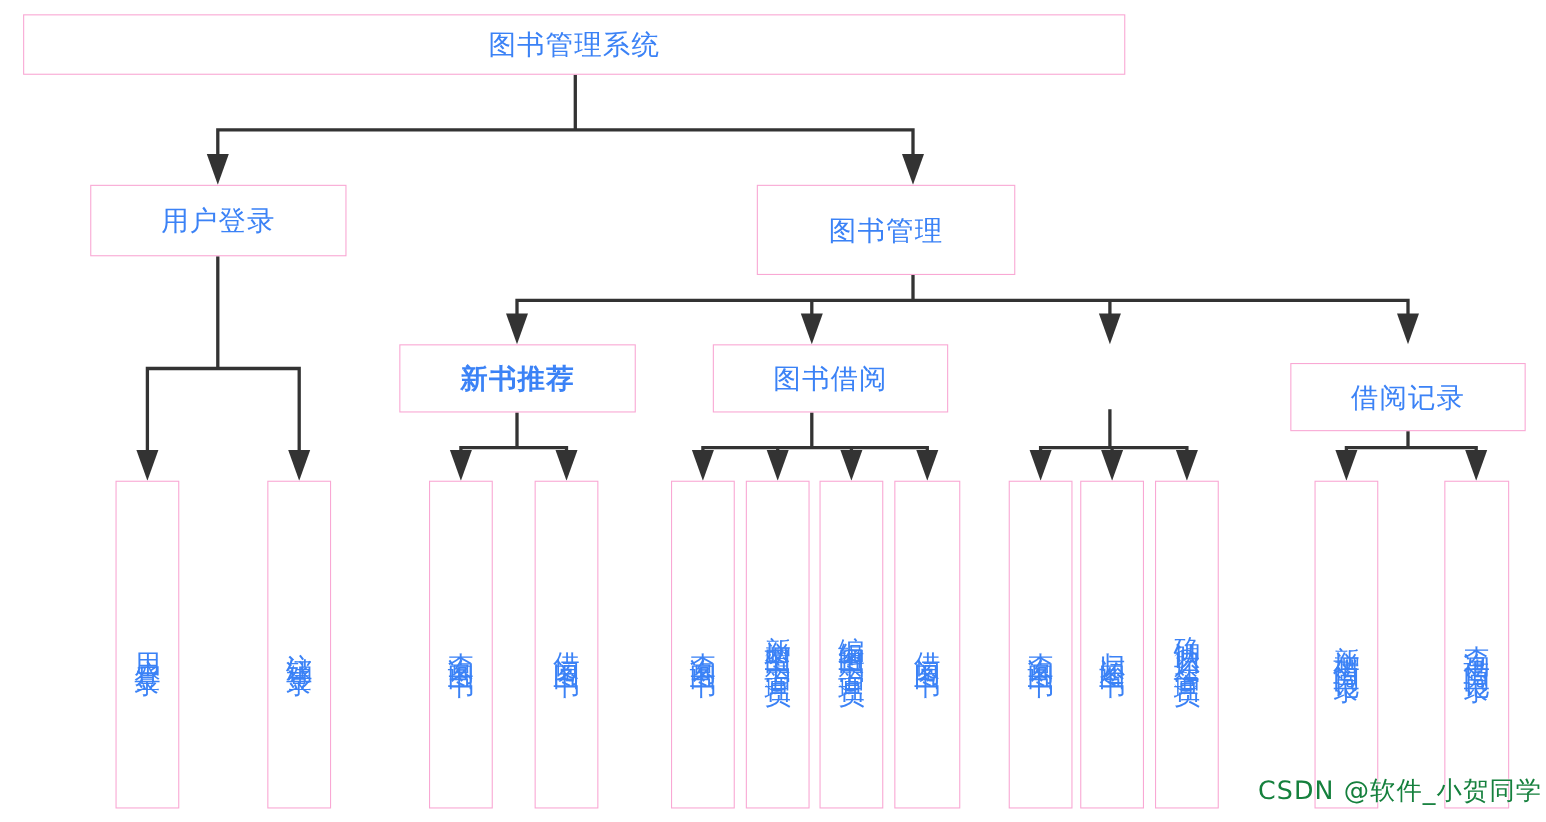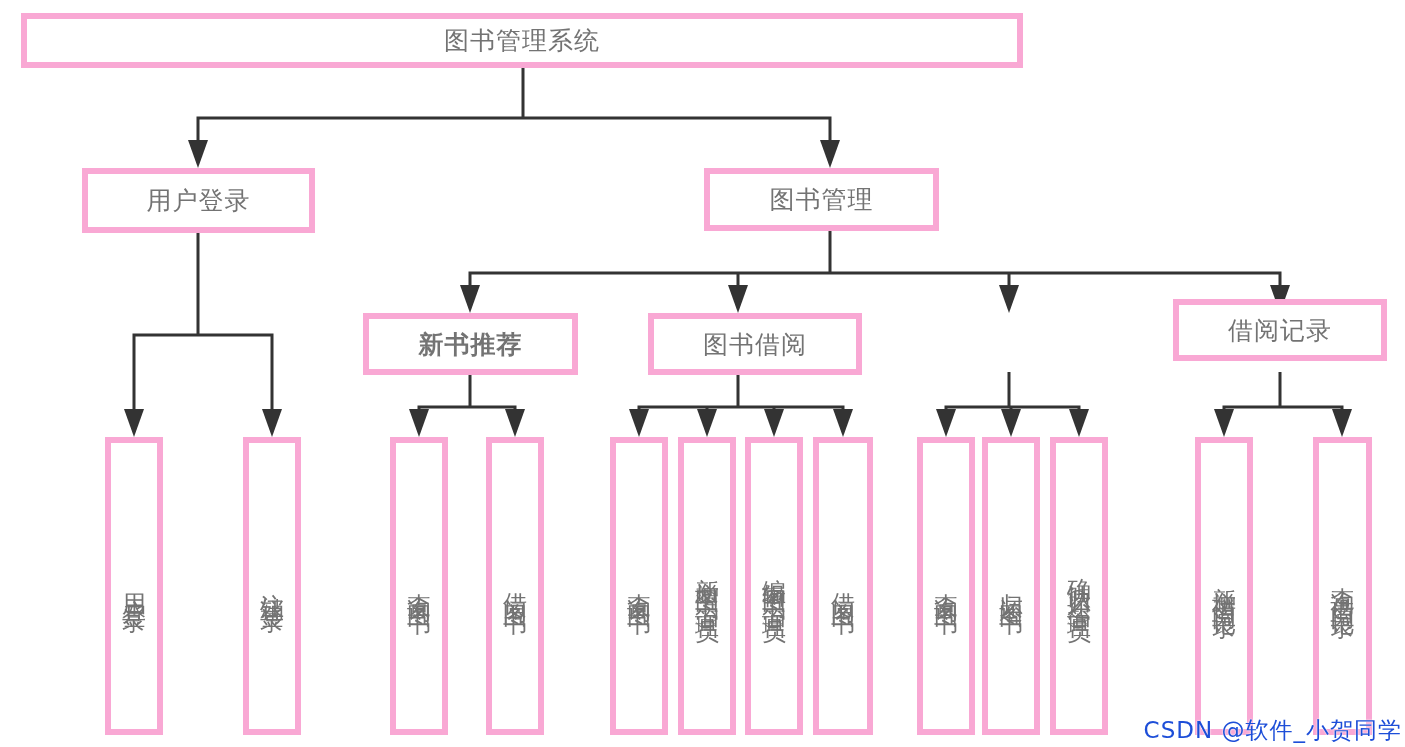--- a/index.html
+++ b/index.html
@@ -18,48 +18,48 @@
   .connectors {
     position: absolute;
     left: 0;
     top: 0;
     width: 1405px;
     height: 747px;
   }
   .node {
     position: absolute;
     box-sizing: border-box;
-    border: 6px solid #f9a8d4;
+    border: 1px solid #f9a8d4;
     background: #ffffff;
     display: flex;
     align-items: center;
     justify-content: center;
-    color: #737373;
+    color: #3b82f6;
     text-align: center;
   }
   .node.h .label {
     font-size: 25px;
     letter-spacing: 1px;
     white-space: nowrap;
   }
   .node.leaf .label {
     writing-mode: vertical-rl;
     text-orientation: mixed;
     font-size: 24px;
     line-height: 1.0;
     letter-spacing: 6px;
     white-space: nowrap;
   }
   .watermark {
     position: absolute;
     right: 3px;
-    bottom: 1px;
+    bottom: 13px;
     font-size: 23px;
     letter-spacing: 1px;
-    color: #1d4ed8;
+    color: #15803d;
     text-shadow: 0 0 2px #ffffff, 0 0 1px #ffffff;
     white-space: nowrap;
   }
 </style>
 </head>
 <body>
 
 <div class="stage">
 
   <svg class="connectors" viewBox="0 0 1405 747" xmlns="http://www.w3.org/2000/svg">
@@ -112,31 +112,31 @@
     </g>
   </svg>
 
   <div class="node h" style="left:21px; top:13px; width:1002px; height:55px;">
     <span class="label">图书管理系统</span>
   </div>
 
   <div class="node h" style="left:82px; top:168px; width:233px; height:65px;">
     <span class="label">用户登录</span>
   </div>
-  <div class="node h" style="left:704px; top:168px; width:235px; height:63px;">
+  <div class="node h" style="left:688px; top:168px; width:235px; height:82px;">
     <span class="label">图书管理</span>
   </div>
 
   <div class="node h" style="left:363px; top:313px; width:215px; height:62px;font-weight:bold;">
     <span class="label">新书推荐</span>
   </div>
   <div class="node h" style="left:648px; top:313px; width:214px; height:62px;">
     <span class="label">图书借阅</span>
   </div>
-  <div class="node h" style="left:1173px; top:299px; width:214px; height:62px;">
+  <div class="node h" style="left:1173px; top:330px; width:214px; height:62px;">
     <span class="label">借阅记录</span>
   </div>
 
   <div class="node leaf" style="left:105px; top:437px; width:58px; height:298px;">
     <span class="label">用户登录</span>
   </div>
   <div class="node leaf" style="left:243px; top:437px; width:58px; height:298px;">
     <span class="label">注销登录</span>
   </div>
   <div class="node leaf" style="left:390px; top:437px; width:58px; height:298px;">

